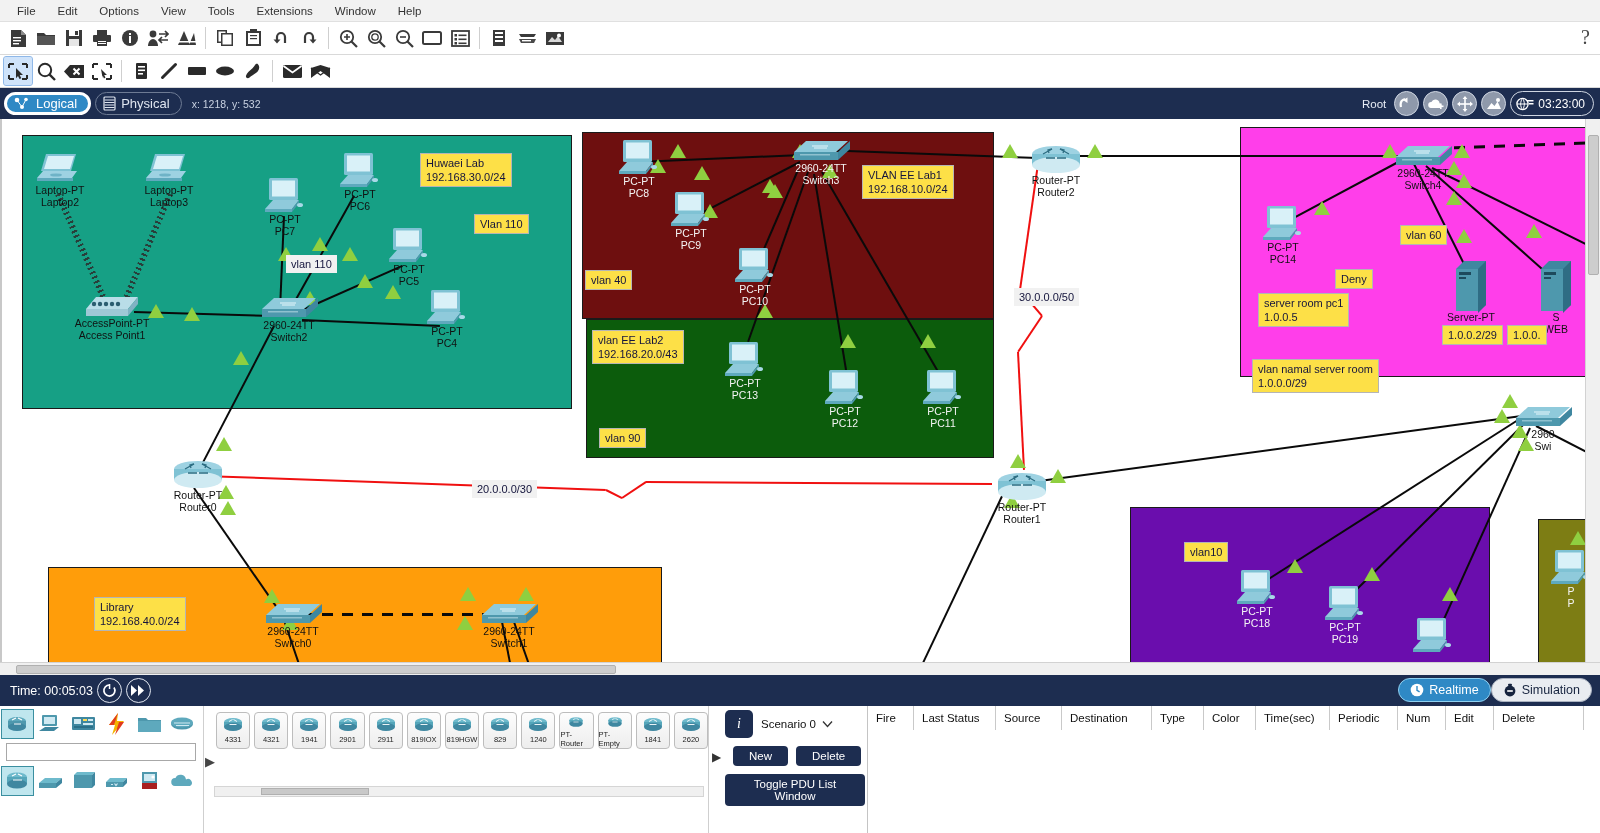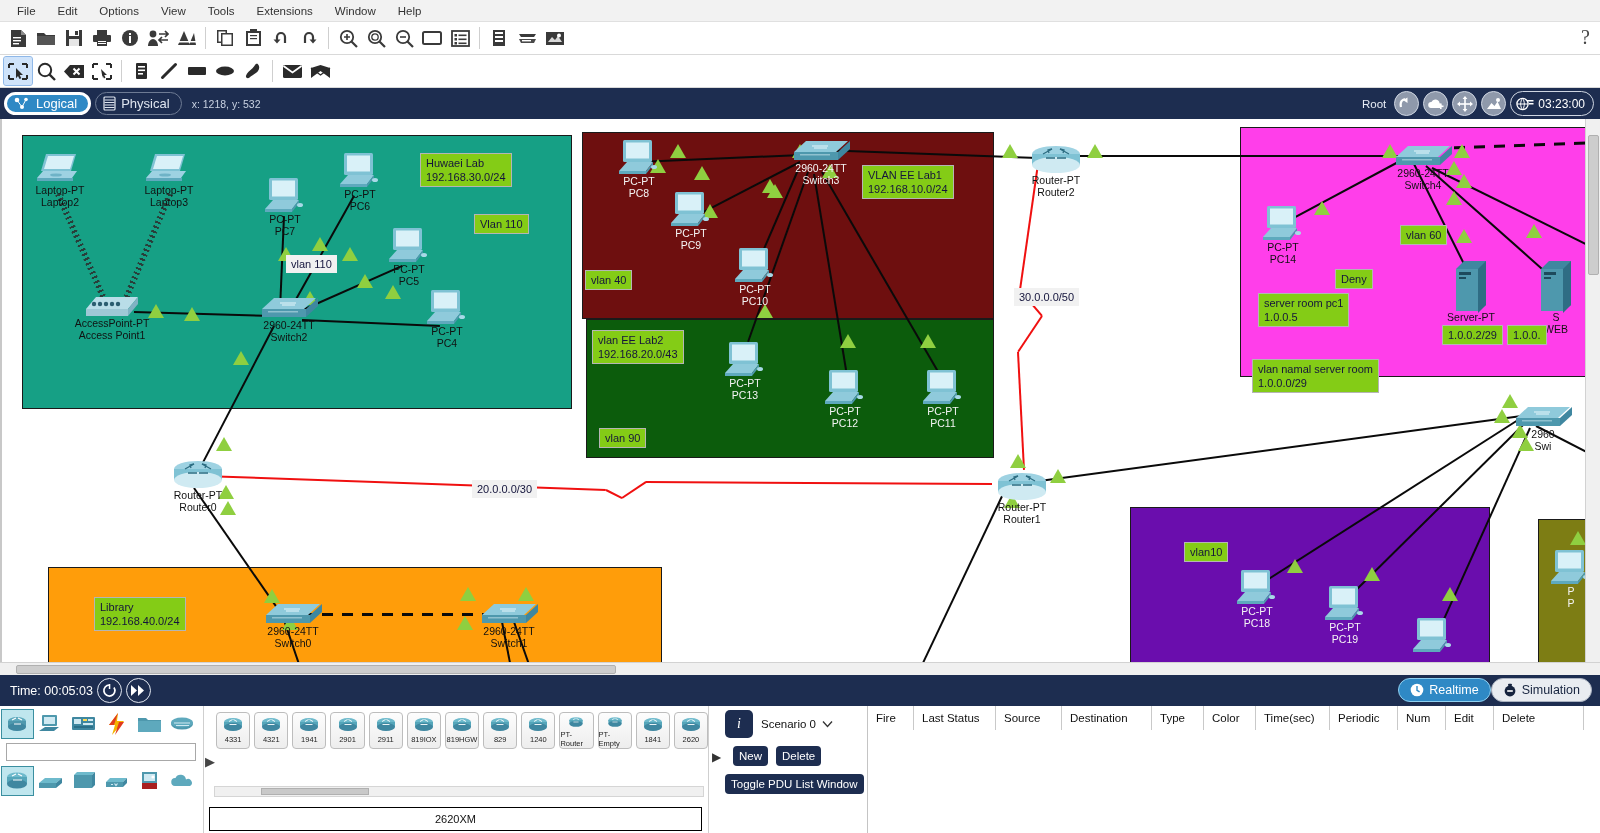--- a/index.html
+++ b/index.html
@@ -87,21 +87,21 @@
 
   .nodelabel {
     position: absolute; text-align: center; font-size: 10.5px;
     color: #1b1b3a; line-height: 12px; white-space: nowrap;
     pointer-events: none;
   }
   .nodelabel.dark { color: #111; }
   .nodelabel.light { color: #f4f4f4; }
 
   .notebox {
-    position: absolute; background: #84cc16; border: 1px solid #b5b5b5;
+    position: absolute; background: #fde047; border: 1px solid #b5b5b5;
     font-size: 11px; color: #14143c; padding: 2px 5px; line-height: 14px;
     white-space: pre-line;
   }
 
   .device { position: absolute; }
 
   
   .link {
     position: absolute; transform-origin: 0 50%; height: 2px;
     background: #0a0a0a;
@@ -218,21 +218,21 @@
     display: flex; align-items: center; justify-content: center;
     color: #fff; font-size: 14px; font-family: "Liberation Serif", serif;
     font-style: italic; cursor: default;
   }
   .scen-select {
     display: flex; align-items: center; gap: 6px; font-size: 11.5px;
     color: #111; cursor: default;
   }
   .btn-navy {
     background: #1d2d50; color: #fff; font-size: 11.5px; border: none;
-    border-radius: 4px; padding: 4px 6px; cursor: default;
+    border-radius: 4px; padding: 4px 16px; cursor: default;
     font-family: "Liberation Sans", sans-serif;
   }
   .pdu-btnrow { display: flex; gap: 8px; margin-top: 8px; margin-left: 8px; }
   .toggle-btn { margin-top: 8px; }
 
   .pdu-table {
     position: absolute; left: 158px; top: 0; right: 0; height: 127px;
     border-left: 1px solid #c4c4c4;
   }
   .pdu-head { display: flex; height: 24px; align-items: stretch; }
@@ -1250,21 +1250,20 @@
               <rect x="3" y="7" width="18" height="5" fill="#55a6ba"></rect>
               <ellipse cx="12" cy="12" rx="9" ry="4" fill="#3f87a0"></ellipse>
               <path d="M8 6.5l3.5-2M16 6.5l-3.5-2M8.5 9.5h7" stroke="#fff" stroke-width="0.9" fill="none"></path>
             </svg>
             <div class="lbl">2620</div>
           </div>
         </div>
       <div class="devlist-hscroll">
         <div class="thumb"></div>
       </div>
-      <div class="devlist-footer">2620XM</div>
     </div>
     <div class="devlist-scroll-arrow">▶</div>
 
     <div class="pdupanel">
       <div class="pdu-expand">▶</div>
       <div class="pdu-left">
         <div class="scen-row">
           <div class="info-btn">i</div>
           <div class="scen-select">
             <span>Scenario 0</span>

